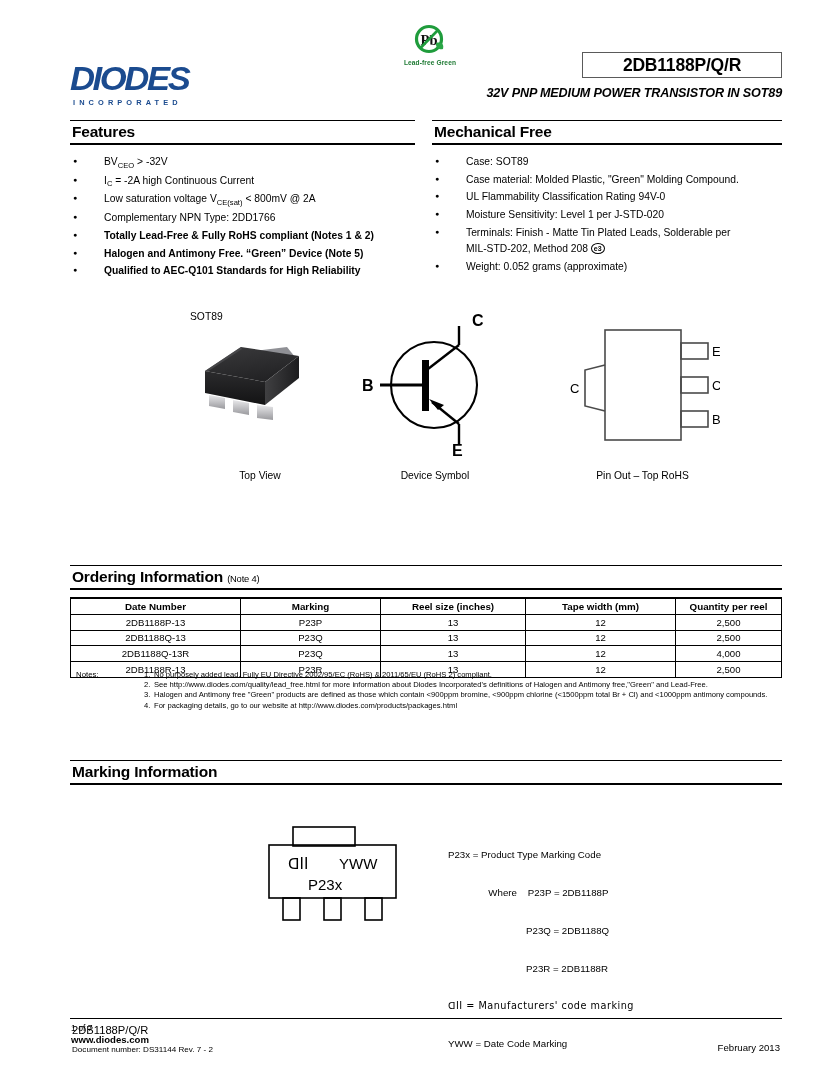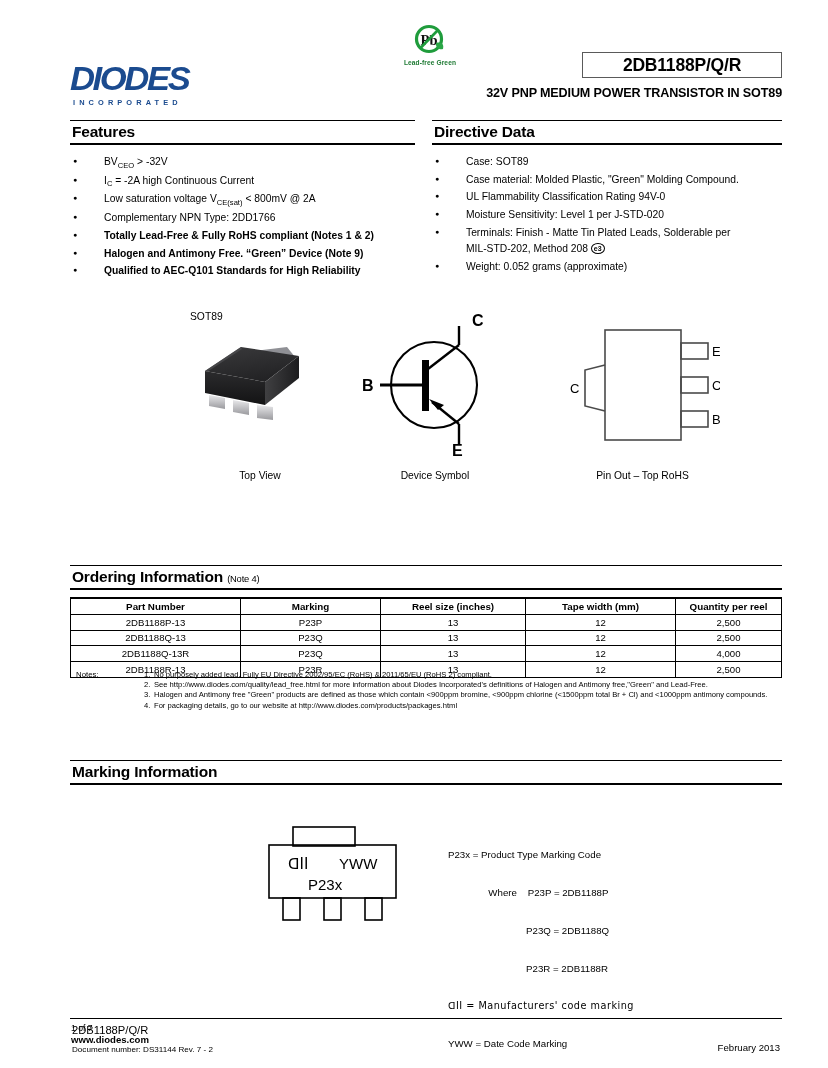--- a/index.html
+++ b/index.html
@@ -87,20 +87,21 @@
     font-weight: bold;
     letter-spacing: -0.2px;
   }
   .subtitle {
     position: absolute;
     right: 0px; top: 62px;
     font-size: 12.6px;
     font-weight: bold;
     letter-spacing: -0.15px;
     text-align: right;
+    font-style: italic;
   }
 
   
   .sec {
     position: absolute;
   }
   .sec .rule-thin {
     border-top: 1.1px solid #000;
     width: 100%;
   }
@@ -272,28 +273,28 @@
   <div class="sec" style="left:70px; top:120px; width:345px;">
     <div class="rule-thin"></div>
     <div class="sec-title">Features</div>
     <div class="rule-thick"></div>
     <ul class="blist" style="margin-top:9px;">
       <li>BV<sub>CEO</sub> &gt; -32V</li>
       <li>I<sub>C</sub> = -2A high Continuous Current</li>
       <li>Low saturation voltage V<sub>CE(sat)</sub> &lt; 800mV @ 2A</li>
       <li>Complementary NPN Type: 2DD1766</li>
       <li class="bold">Totally Lead-Free &amp; Fully RoHS compliant (Notes 1 &amp; 2)</li>
-      <li class="bold">Halogen and Antimony Free. “Green” Device (Note 9)</li>
+      <li class="bold">Halogen and Antimony Free. “Green” Device (Note 5)</li>
       <li class="bold">Qualified to AEC-Q101 Standards for High Reliability</li>
     </ul>
   </div>
 
   <div class="sec" style="left:432px; top:120px; width:350px;">
     <div class="rule-thin"></div>
-    <div class="sec-title">Directive Data</div>
+    <div class="sec-title">Mechanical Free</div>
     <div class="rule-thick"></div>
     <ul class="blist" style="margin-top:9px;">
       <li>Case: SOT89</li>
       <li>Case material:  Molded Plastic, "Green" Molding Compound.</li>
       <li>UL Flammability Classification Rating 94V-0</li>
       <li>Moisture Sensitivity: Level 1 per J-STD-020</li>
       <li>
         <span>Terminals: Finish - Matte Tin Plated Leads, Solderable per</span><br>
         <span>MIL-STD-202, Method 208 </span><span class="e3badge">e3</span>
       </li>
@@ -387,21 +388,21 @@
 
   <div class="sec" style="left:70px; top:565px; width:712px;">
     <div class="rule-thin"></div>
     <div class="sec-title"><span>Ordering Information</span> <span class="note">(Note 4)</span></div>
     <div class="rule-thick"></div>
   </div>
 
   <table class="order">
     <tbody>
         <tr class="hdr">
-      <th style="width:165px;">Part  Number</th>
+      <th style="width:165px;">Date  Number</th>
       <th style="width:135px;">Marking</th>
       <th style="width:140px;">Reel size (inches)</th>
       <th style="width:145px;">Tape width (mm)</th>
       <th>Quantity per reel</th>
     </tr>
     <tr>
       <td>2DB1188P-13</td>
       <td>P23P</td>
       <td>13</td>
       <td>12</td>

